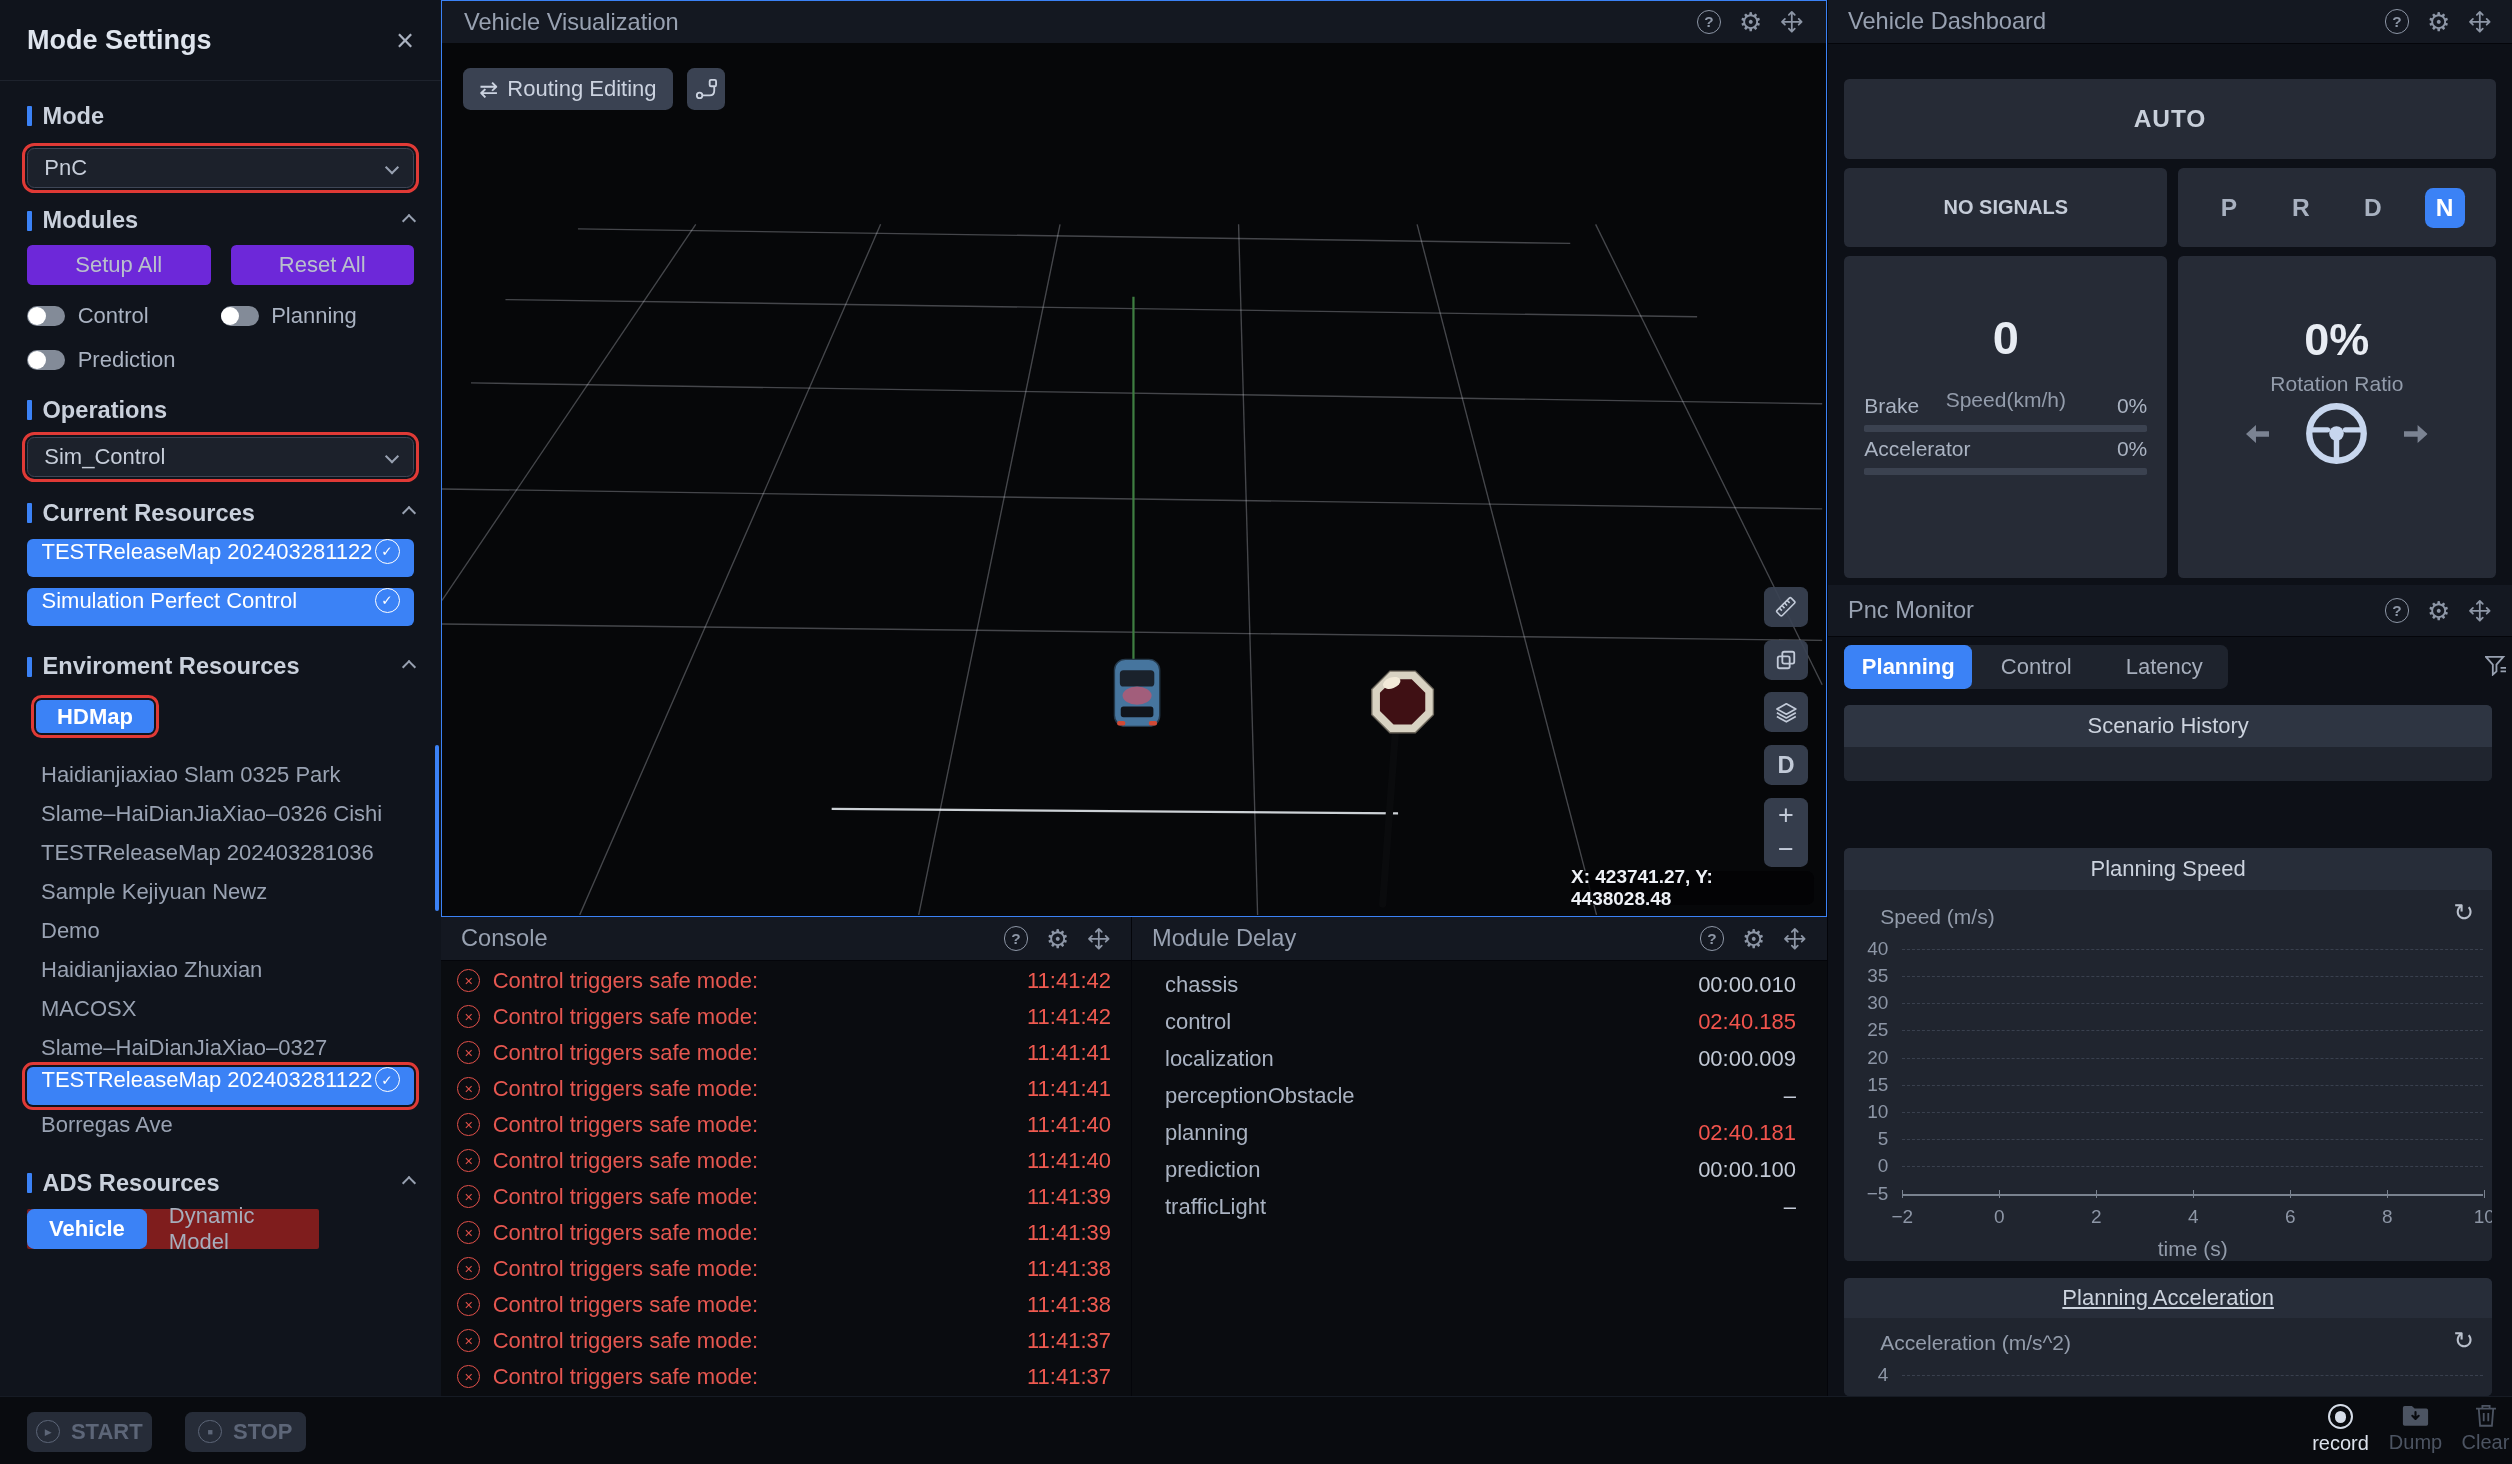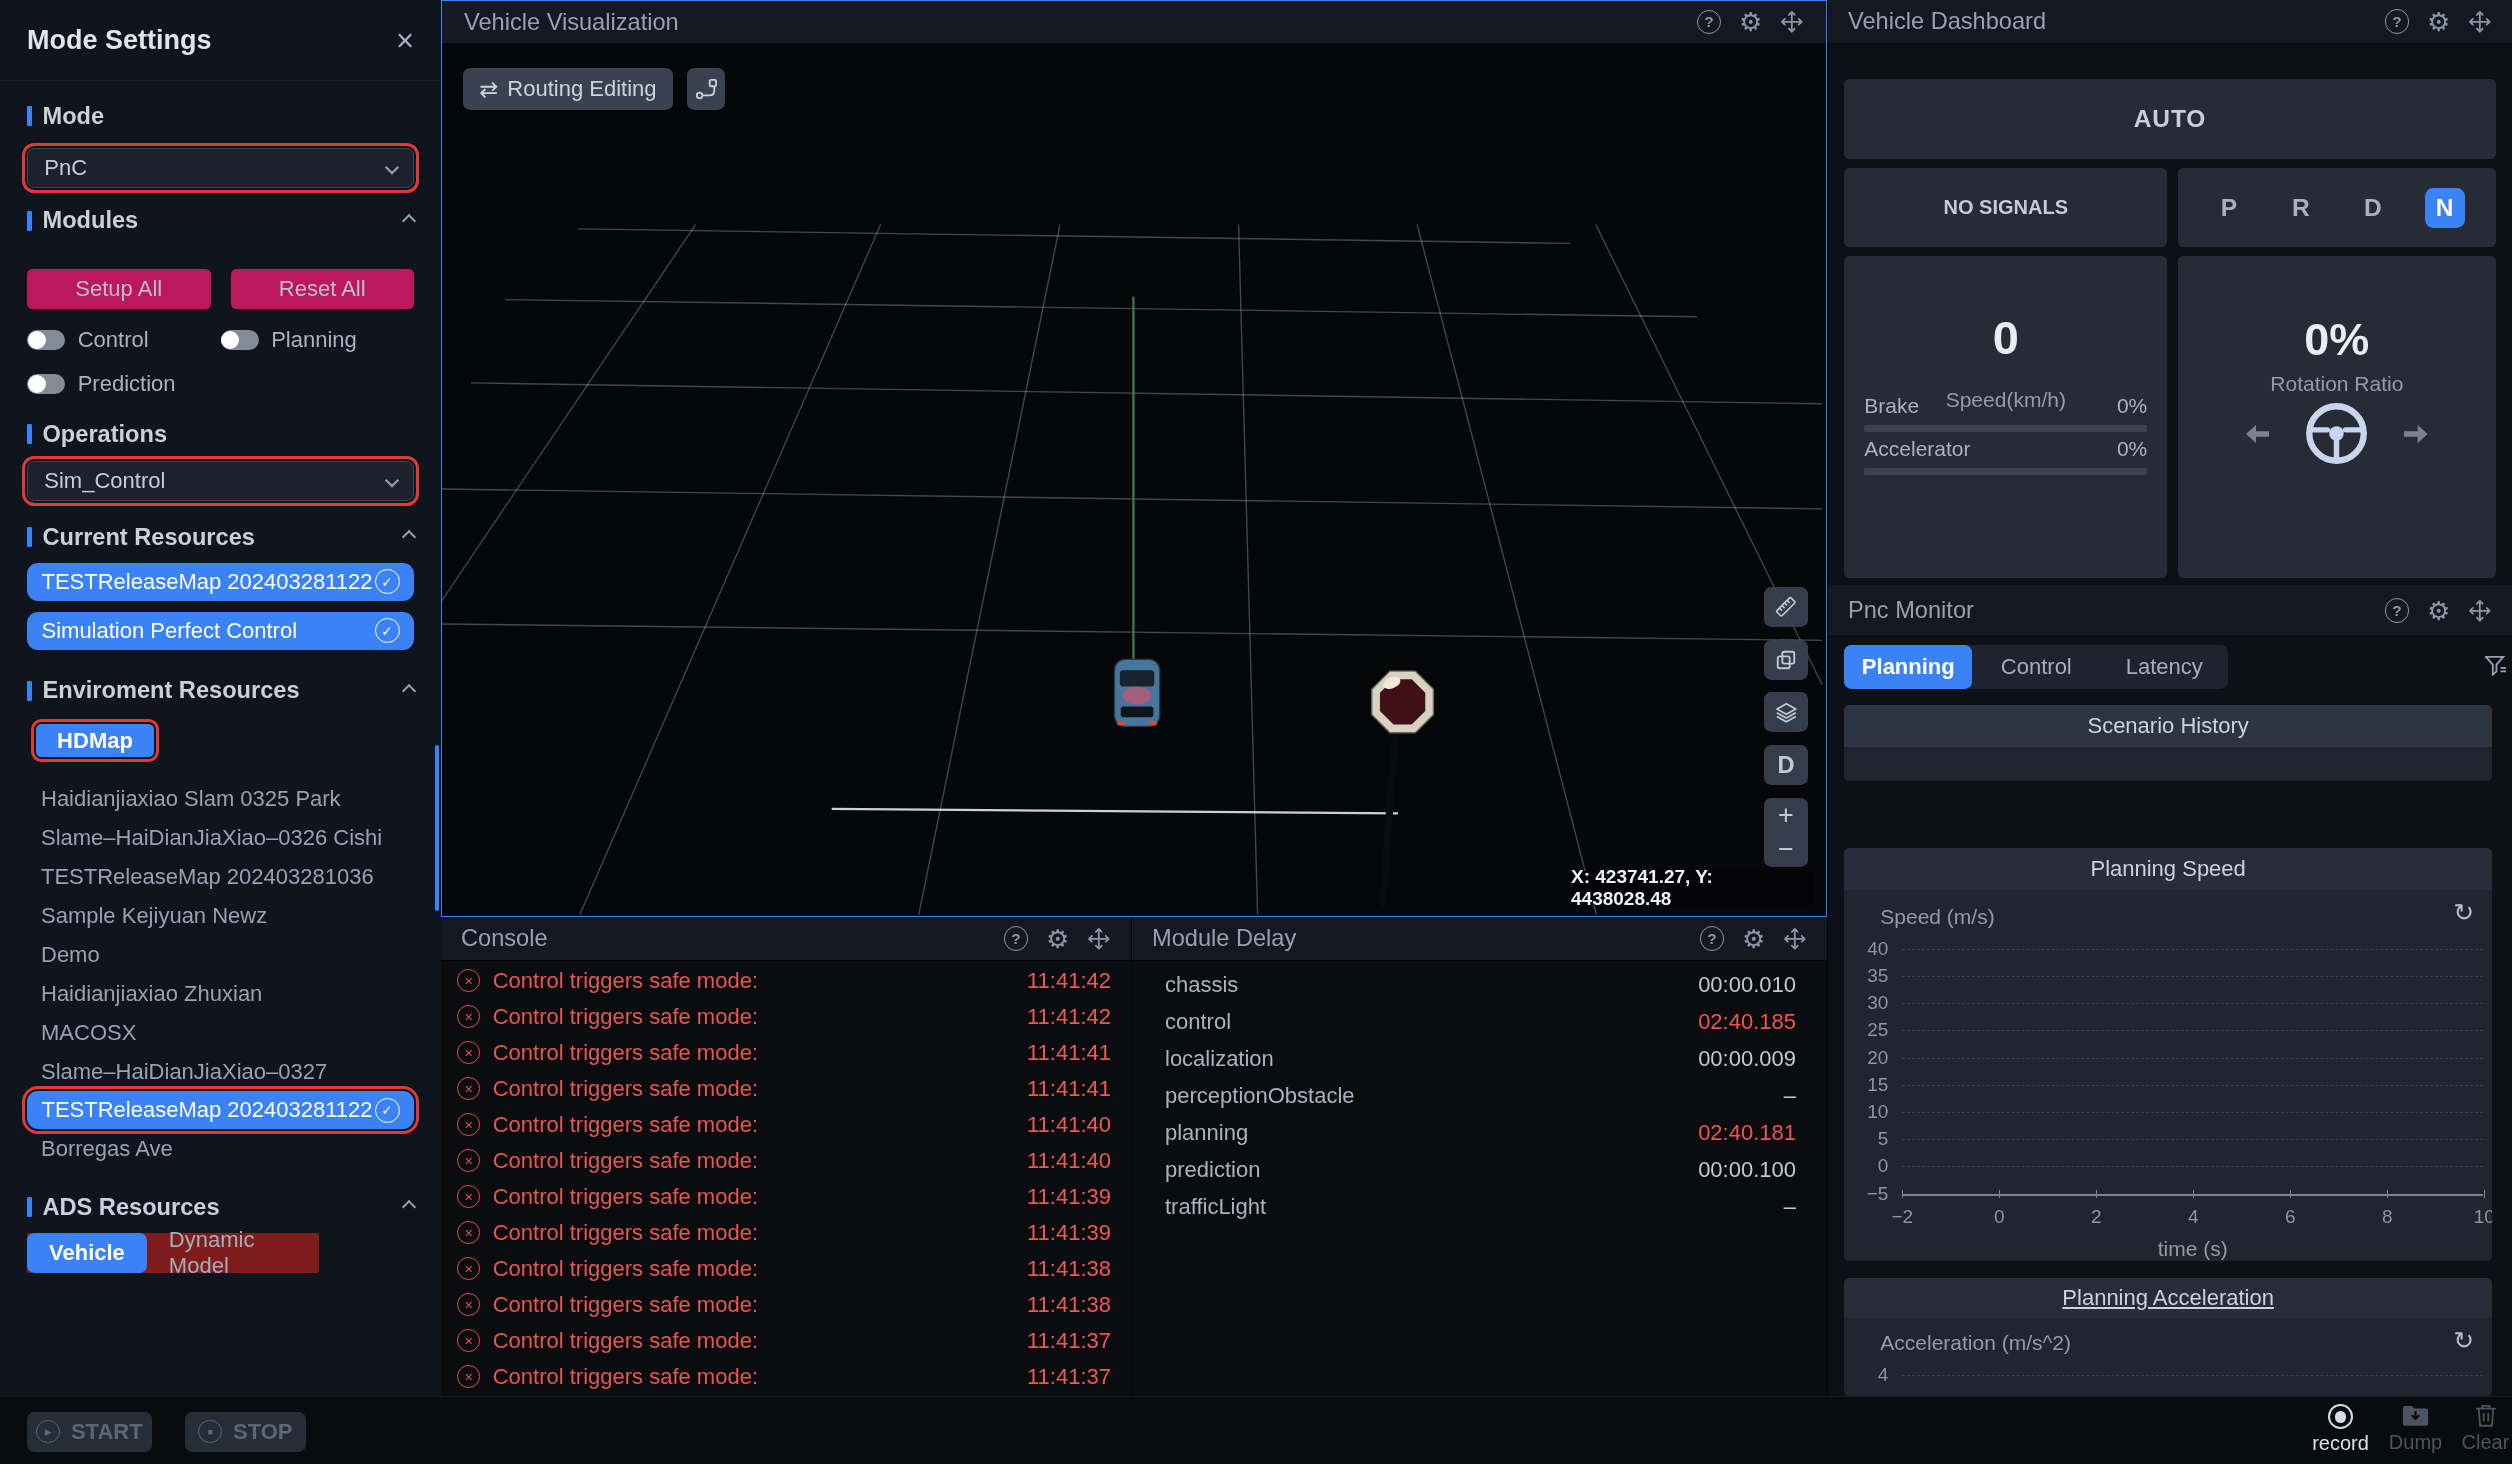--- a/index.html
+++ b/index.html
@@ -27,29 +27,29 @@
   .sec .txt { font-size:23.6px; font-weight:600; color:#cad1dc; }
   .sec .chev-w { margin-left:auto; color:#98a1b1; }
   .chev { display:inline-block; width:10px; height:10px; border-right:2.3px solid currentColor; border-bottom:2.3px solid currentColor; }
   .chev.down { transform:rotate(45deg) translate(-1.8px,-1.8px); }
   .chev.up { transform:rotate(-135deg); }
   .dd { margin:0 27px; height:40px; background:#1c212b; border:1.8px solid #3e4656; border-radius:7.3px;
         display:flex; align-items:center; padding:0 16.3px; font-size:22px; color:#c6cdd9; }
   .dd .chev-w { margin-left:auto; color:#98a1b1; }
   .ring { outline:3.6px solid #e03a36; outline-offset:2.7px; }
   .btn-row { display:flex; gap:20px; margin:0 27px; }
-  .btn-gray { flex:1; height:40px; background:#be185d; border-radius:5.4px; display:flex;
-              align-items:center; justify-content:center; font-size:22px; color:#b9c0cc;margin-top:24px; }
+  .btn-gray { flex:1; height:40px; background:#6d28d9; border-radius:5.4px; display:flex;
+              align-items:center; justify-content:center; font-size:22px; color:#b9c0cc; }
   .tgl-grid { display:grid; grid-template-columns:1fr 1fr; row-gap:22px; margin:0 27px; }
   .mod-tgl { display:flex; align-items:center; gap:12.7px; height:22px; }
   .tgl { width:38px; height:20px; background:#838b98; border-radius:10px; position:relative; flex:0 0 auto; }
   .tgl::after { content:""; position:absolute; left:0.9px; top:0.9px; width:18px; height:18px; background:#fff; border-radius:50%; }
   .mod-tgl .lbl { font-size:22px; color:#aab3c2; }
-  .res-pill { margin:0 27px; height:38px; background:#3b82f6; border-radius:11px; display:flex;
-              align-items:center; padding:0 14.5px; color:#fff; font-size:22px; }
+  .res-pill { margin:0 27px; height:38px; background:#3b82f6; border-radius:6px; display:flex;
+              padding:0 14.5px; color:#fff; font-size:22px; }
   .pill-check { margin-left:auto; width:25px; height:25px; border:1.8px solid #fff; border-radius:50%;
                 display:flex; align-items:center; justify-content:center; font-size:13.6px; color:#fff; }
   .hd-chip { margin:0 0 0 36px; width:118px; height:33px; background:#3b82f6; border-radius:5.4px;
              display:flex; align-items:center; justify-content:center; color:#fff; font-size:22px; font-weight:600; }
   .env-item { height:39px; display:flex; align-items:center; padding:0 41px; font-size:22px; color:#99a2b2; }
   .env-sel { margin:0 27px; height:38px; }
   .seg { margin:0 27px; width:292px; height:40px; background:#7f1d1d; border-radius:2px; display:flex; }
   .sg { display:flex; align-items:center; justify-content:center; font-size:22px; color:#a6aebc; padding:0 22px; }
   .sg.active { background:#3b82f6; color:#fff; border-radius:7.3px; font-weight:600; }
   .sb-scroll { position:absolute; right:1.8px; top:745px; width:4.5px; height:166px; background:#3b82f6; border-radius:2.7px; }

